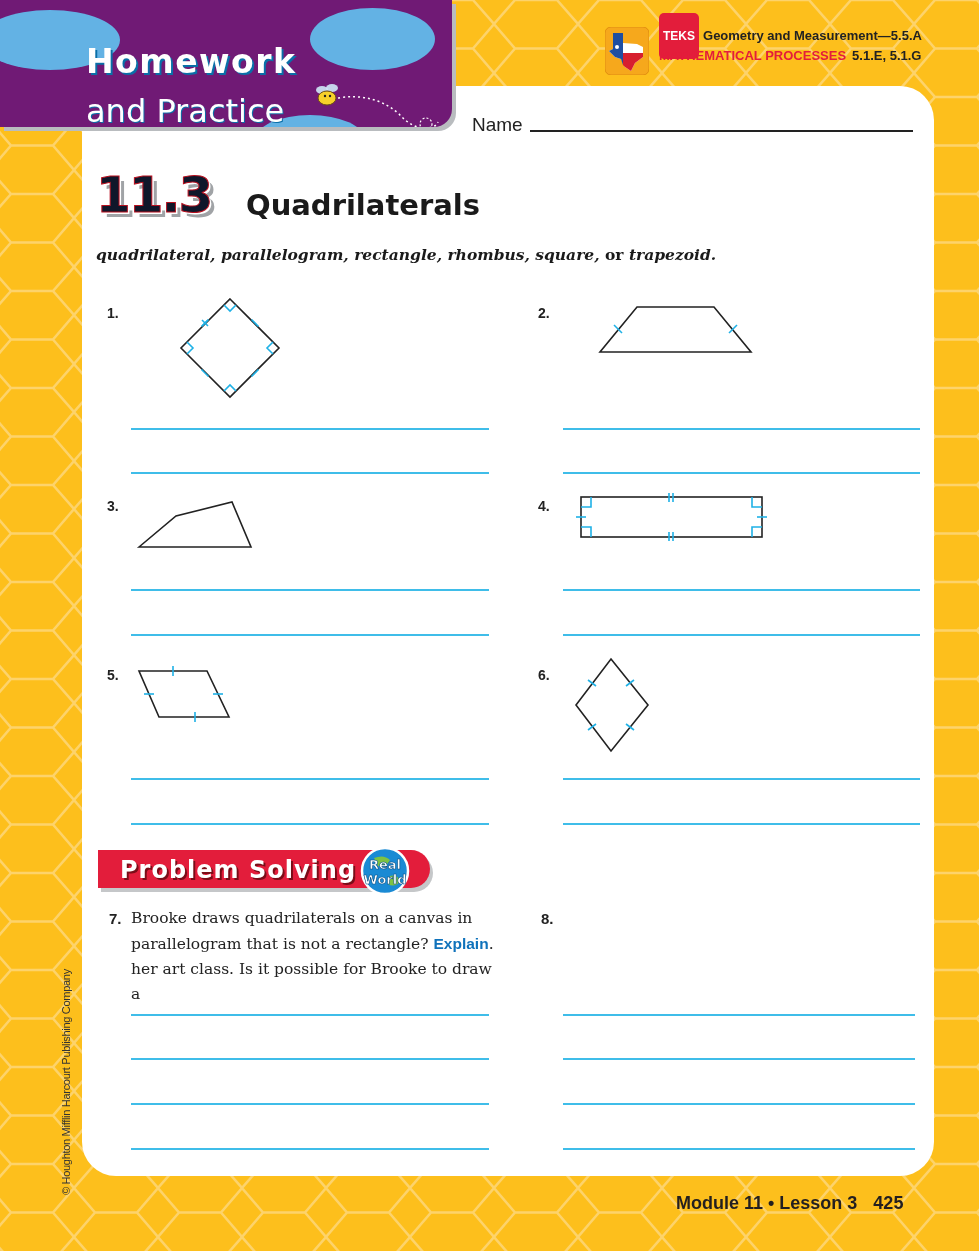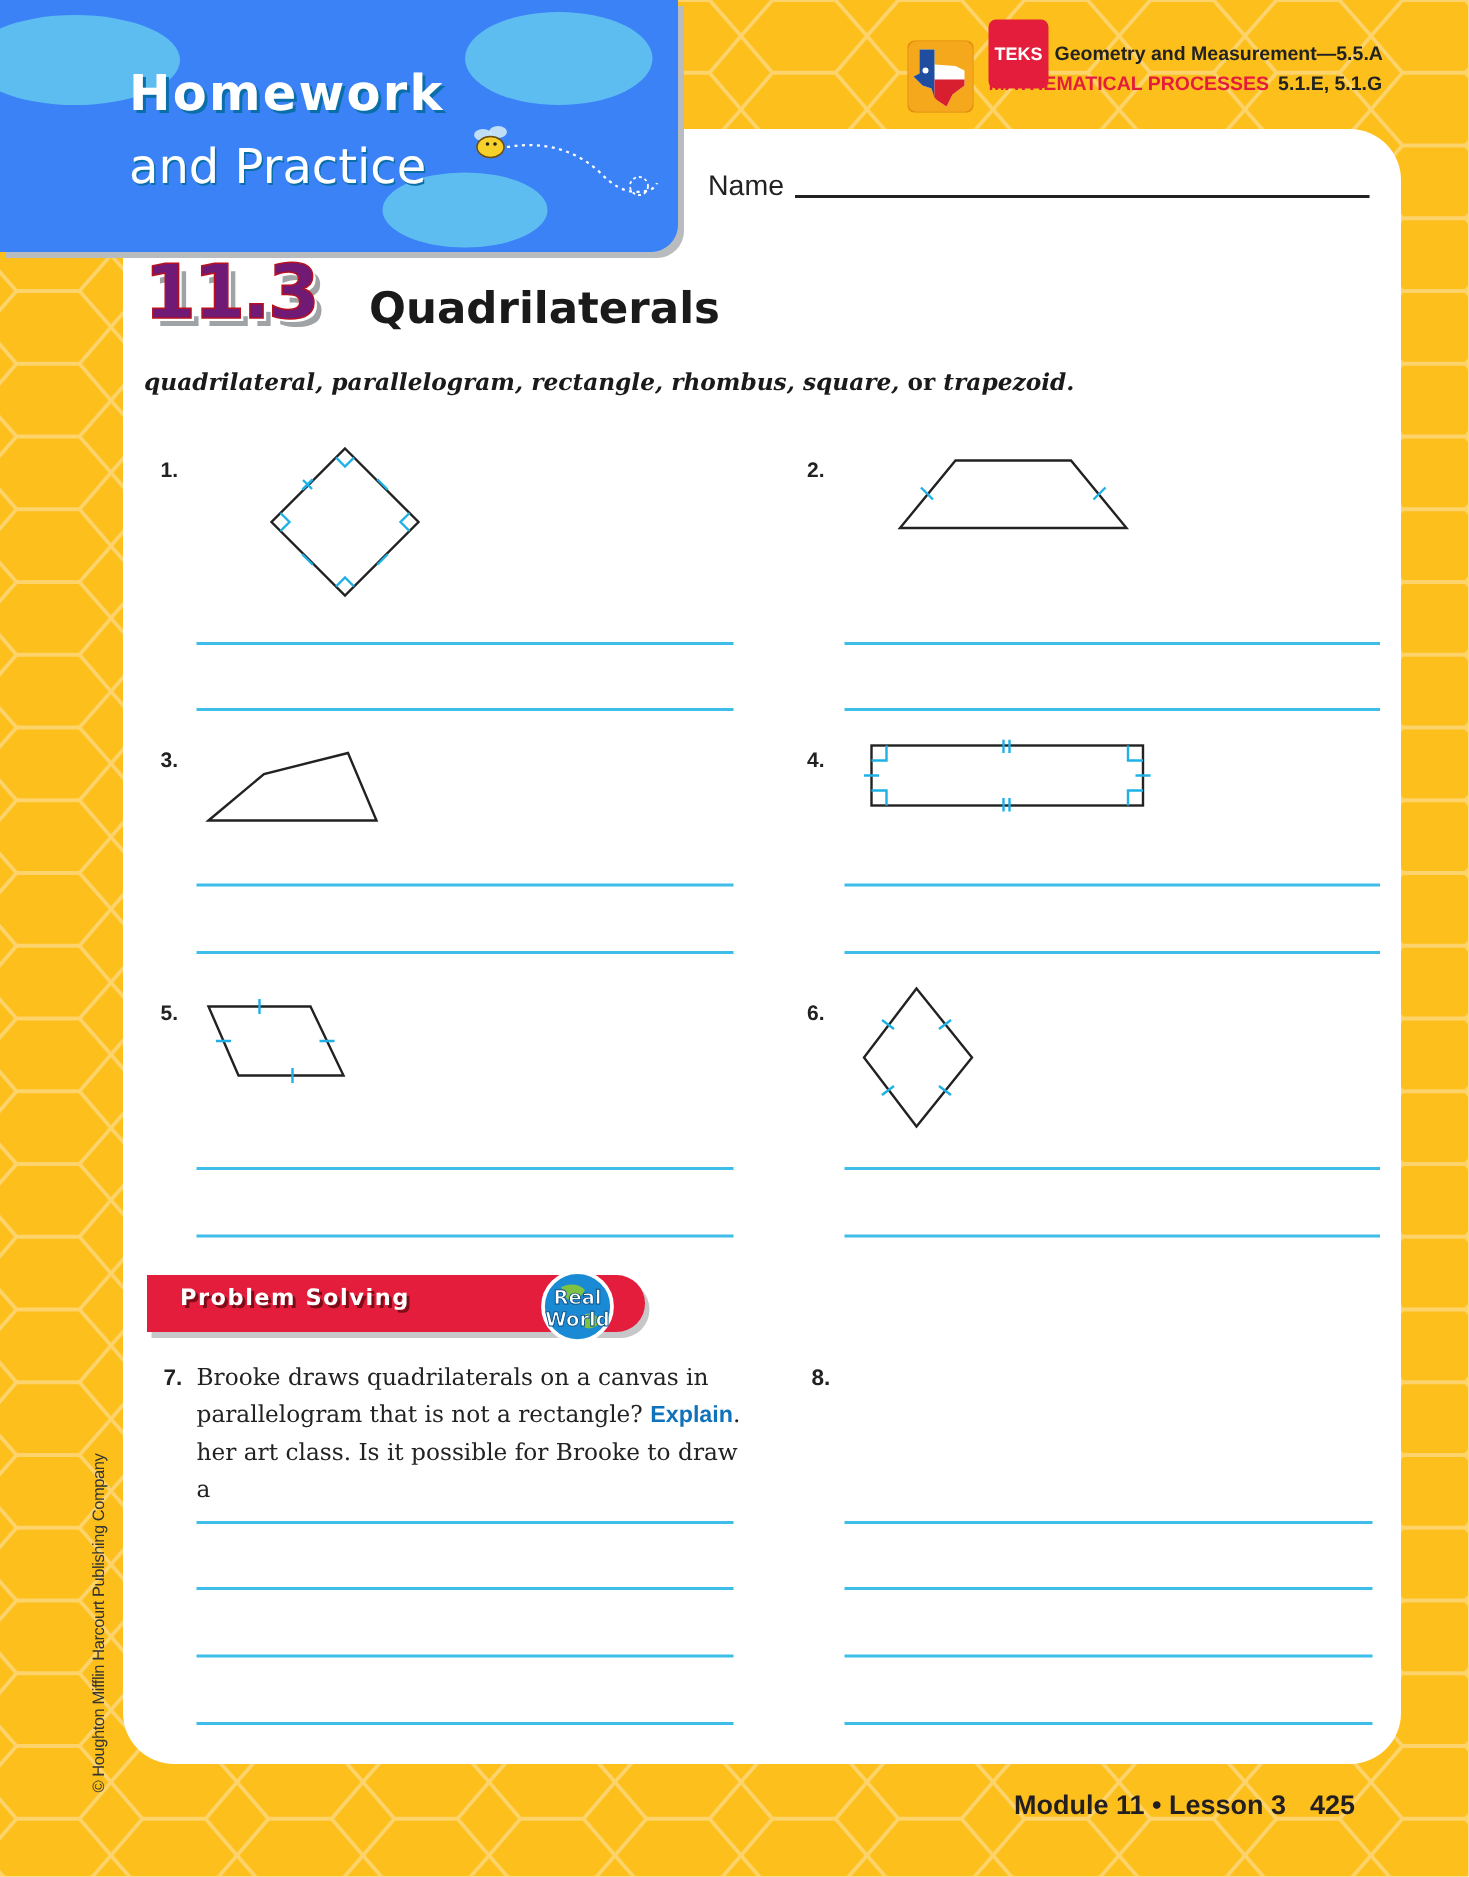--- a/index.html
+++ b/index.html
@@ -7,22 +7,22 @@
     width:979px; height:1251px; position:relative; overflow:hidden;
     background:#fdbf1c;
     font-family:"Liberation Sans", sans-serif;
   }
   .honeycomb { position:absolute; left:0; top:0; width:979px; height:1251px; }
   .paper {
     position:absolute; left:82px; top:86px; width:852px; height:1090px;
     background:#ffffff; border-radius:0 34px 34px 34px;
   }
   .banner {
-    position:absolute; left:0; top:0; width:452px; height:168px;
-    background:#3b82f6; border-bottom-right-radius:18px;
+    position:absolute; left:0; top:0; width:452px; height:127px;
+    background:#701a75; border-bottom-right-radius:18px;
     box-shadow: 4px 4px 0 #b9bcbf;
     overflow:hidden;
   }
   .cloud { position:absolute; background:#62c3f1; border-radius:50%; opacity:0.9; }
   .banner-title1 {
     position:absolute; left:86px; top:42px; font-size:33px; font-weight:bold;
     color:#fff; letter-spacing:1.5px; text-shadow:2px 2px 0 #0a6fa8;
     font-family:"DejaVu Sans", sans-serif;
   }
   .banner-title2 {
@@ -34,37 +34,37 @@
   .texas-icon { position:absolute; left:0; top:0; width:44px; height:48px; }
   .teks-line1 { position:absolute; left:54px; top:1px; white-space:nowrap; font-size:13px; font-weight:bold; color:#222; }
   .teks-badge { background:#e31d3b; color:#fff; border-radius:5px; padding:16px 4px; margin-right:4px; font-size:12px; }
   .teks-line2 { position:absolute; left:54px; top:21px; white-space:nowrap; font-size:13px; font-weight:bold; }
   .teks-line2 .mp { color:#e31d3b; }
   .teks-line2 .codes { color:#222; margin-left:6px; }
   .name-label { position:absolute; left:472px; top:114px; font-size:19px; color:#222; }
   .name-line { position:absolute; left:530px; top:130px; width:383px; height:2px; background:#222; }
   .lesson-num {
     position:absolute; left:96px; top:166px; font-size:50px; font-weight:bold;
-    color:#701a75; font-family:"DejaVu Sans", sans-serif; letter-spacing:-2px;
+    color:#0f172a; font-family:"DejaVu Sans", sans-serif; letter-spacing:-2px;
     text-shadow: 2px 2px 0 #fff, 5px 5px 0 #a0a3a6;
     -webkit-text-stroke:1px #b8101f;
   }
   .lesson-title {
     position:absolute; left:246px; top:188px; font-size:29px; font-weight:bold; color:#1a1a1a;
     font-family:"DejaVu Sans", sans-serif;
   }
   .instructions { position:absolute; left:96px; top:243px; font-family:"DejaVu Serif", serif; font-size:15.5px; color:#1a1a1a; line-height:24px; font-weight:bold; }
   .instructions i { font-style:italic; }
   .qnum { position:absolute; font-size:14px; font-weight:bold; color:#222; }
   .ans-line { position:absolute; height:2px; background:#3fbde9; }
   .shape { position:absolute; }
   .ps-banner { position:absolute; left:98px; top:850px; width:345px; height:46px; }
   .ps-bar { position:absolute; left:0; top:0; width:332px; height:38px; background:#e31d3b; border-radius:0 19px 19px 0; box-shadow:3px 4px 0 #c5c7c9; }
   .ps-label {
-    position:absolute; left:22px; top:6px; font-size:15px; font-weight:bold; color:#fff;
+    position:absolute; left:22px; top:6px; font-size:24px; font-weight:bold; color:#fff;
     letter-spacing:1px; text-shadow:2px 2px 0 #7a0d18; font-family:"DejaVu Sans", sans-serif;
   }
   .rw-badge { position:absolute; left:262px; top:-4px; width:50px; height:50px; }
   .question { position:absolute; font-family:"DejaVu Serif", serif; font-size:15.5px; color:#222; line-height:25px; }
   .question .qn { position:absolute; left:-22px; top:0; font-family:"Liberation Sans", sans-serif; font-weight:bold; font-size:15px; }
   .explain { color:#0f72bb; font-weight:bold; font-family:"Liberation Sans", sans-serif; }
   .copyright {
     position:absolute; left:60px; top:1195px; transform:rotate(-90deg); transform-origin:0 0;
     font-size:11px; color:#333; white-space:nowrap; font-family:"Liberation Sans", sans-serif; letter-spacing:-0.3px;
   }

